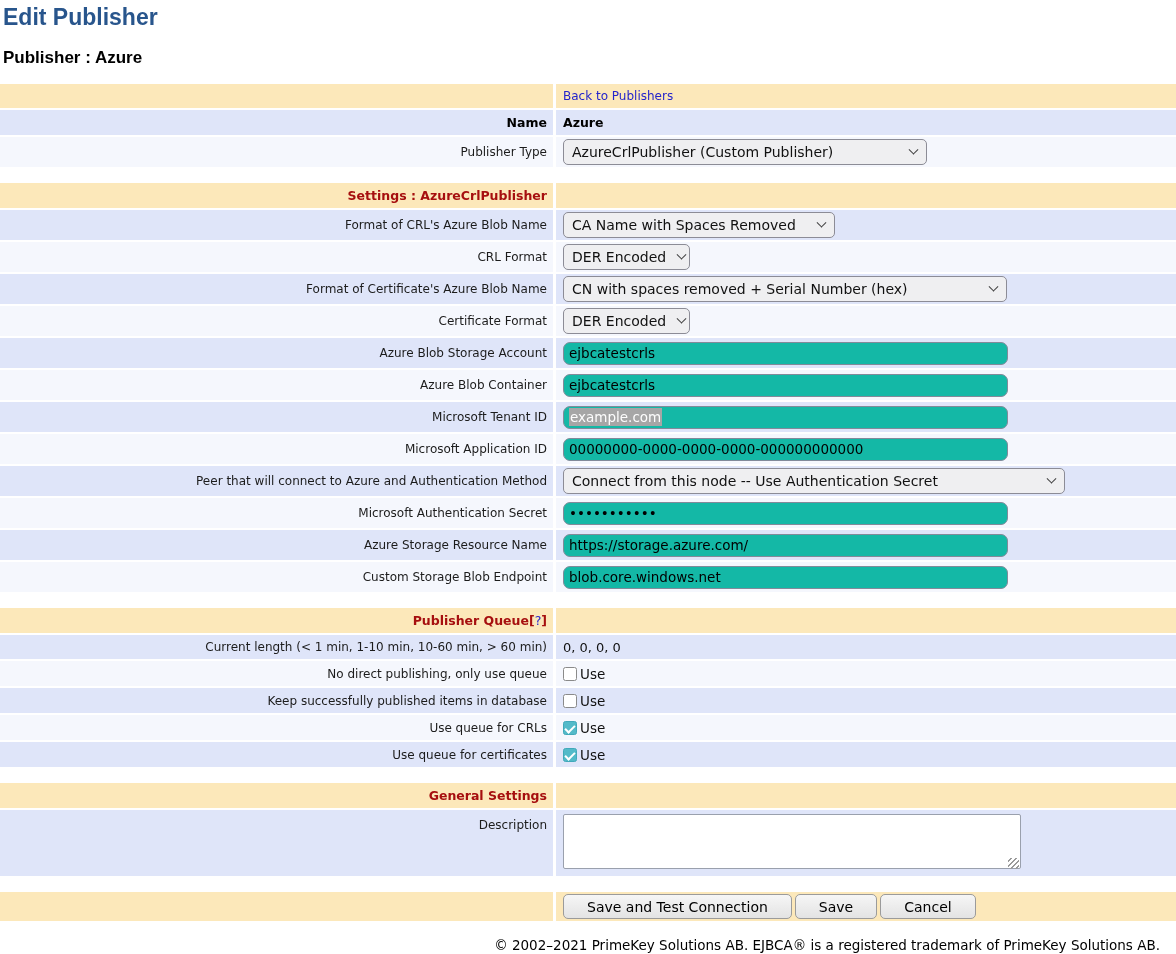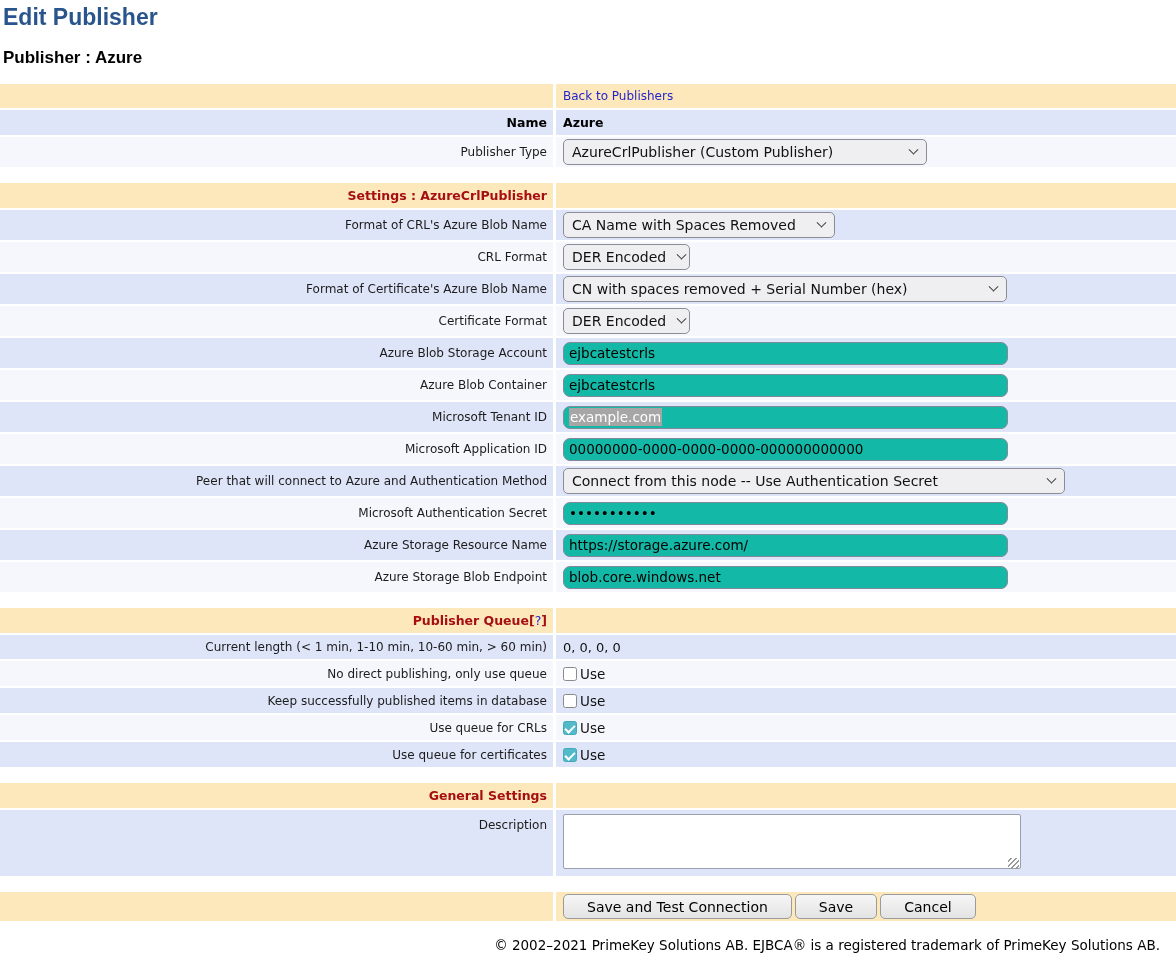--- a/index.html
+++ b/index.html
@@ -240,21 +240,21 @@
     </div>
 
     <div class="cl blue h30">
       <span>Azure Storage Resource Name</span>
     </div>
     <div class="cr blue h30">
       <input class="txt" type="text" value="https://storage.azure.com/" style="">
     </div>
 
     <div class="cl lite h30">
-      <span>Azure Storage Blob Endpoint</span>
+      <span>Custom Storage Blob Endpoint</span>
     </div>
     <div class="cr lite h30">
       <input class="txt" type="text" value="blob.core.windows.net" style="">
     </div>
   </div>
 
   <div class="tbl">
     <div class="cl cream h25">
       <span class="section-title">Publisher Queue</span>
         <span class="bracket">[</span>

